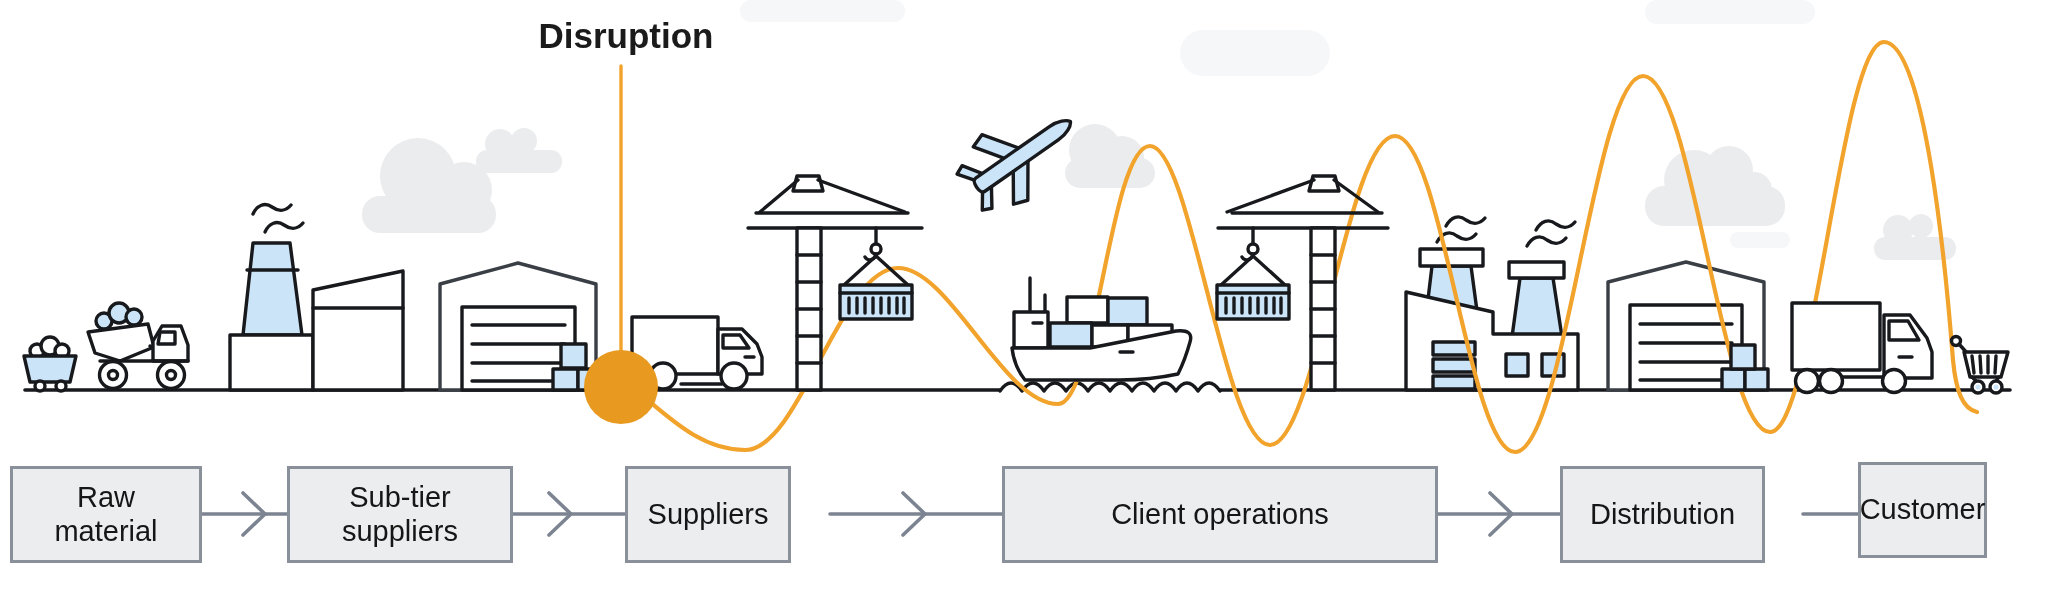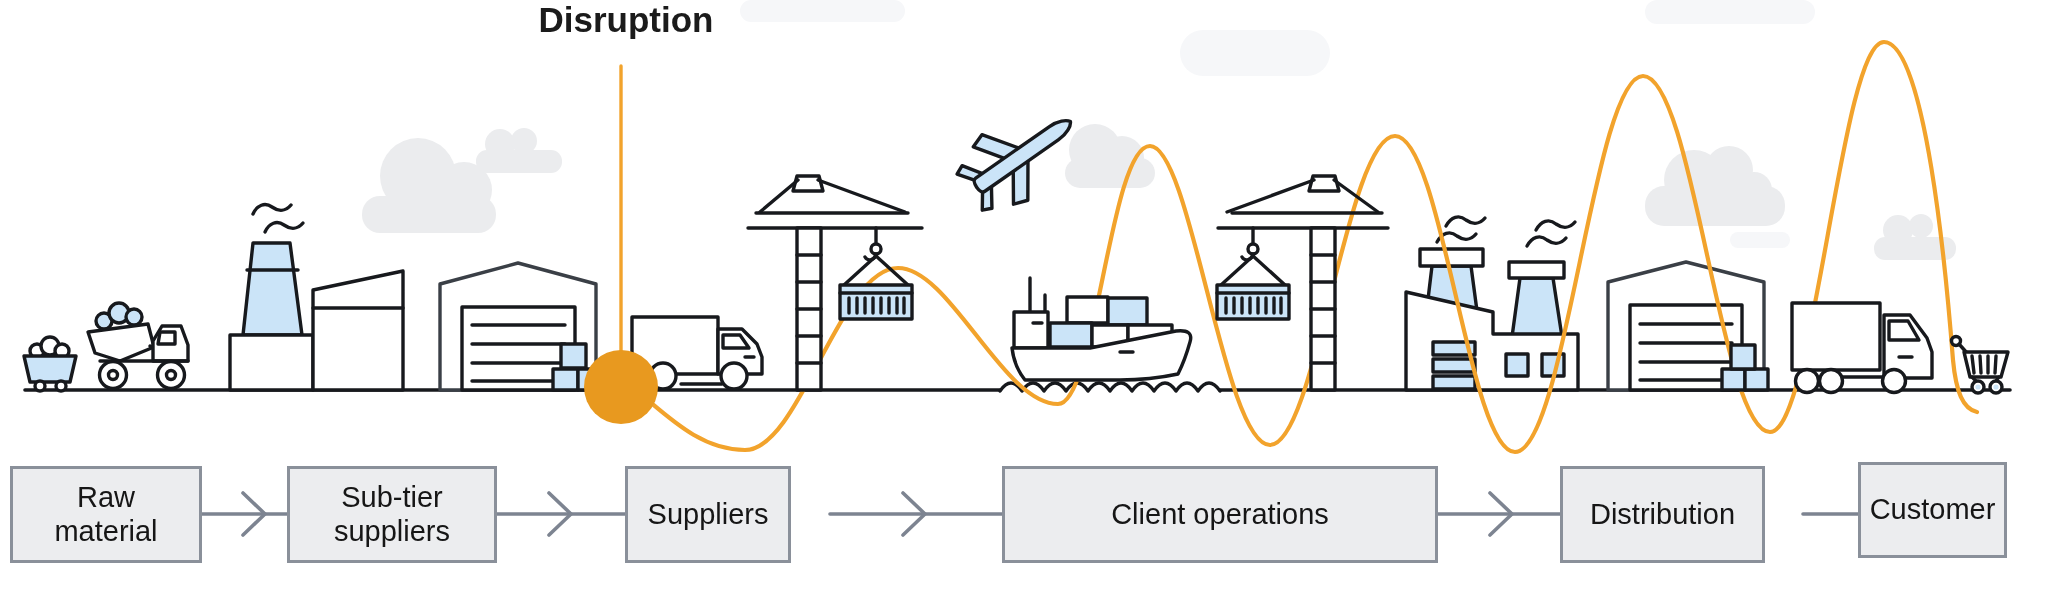--- a/index.html
+++ b/index.html
@@ -1,30 +1,30 @@
 <!DOCTYPE html>
 <html><head>
 <meta charset="utf-8">
 <style>
   html,body{margin:0;padding:0}
   body{width:2048px;height:600px;position:relative;background:#ffffff;
        font-family:"Liberation Sans",sans-serif;overflow:hidden}
   #scene{position:absolute;left:0;top:0}
-  .disruption-title{position:absolute;left:626px;top:0;transform:translateX(-50%);
+  .disruption-title{position:absolute;left:626px;top:16px;transform:translateX(-50%);
        font-size:35px;font-weight:700;color:#1b1b1b;white-space:nowrap}
   .stage{position:absolute;top:466px;height:97px;box-sizing:border-box;
        background:#ECEDEF;border:3px solid #8A909A;color:#161616;
        display:flex;align-items:center;justify-content:center;text-align:center;
        font-size:29px;line-height:1.15;padding:0 14px}
   .s0{left:10px;width:192px}
-  .s1{left:287px;width:210px}
+  .s1{left:287px;width:226px}
   .s2{left:625px;width:166px}
   .s3{left:1002px;width:436px}
   .s4{left:1560px;width:205px}
-  .s5{left:1858px;width:149px;top:462px;height:96px}
+  .s5{left:1858px;width:129px;top:462px;height:96px}
   
   .ln{fill:none;stroke:#17191D;stroke-width:3.4;stroke-linecap:round;stroke-linejoin:round}
   .lnw{fill:#ffffff;stroke:#17191D;stroke-width:3.4;stroke-linejoin:round}
   .lnb{fill:#CBE4F8;stroke:#17191D;stroke-width:3.4;stroke-linejoin:round}
   .wln{fill:#ffffff;stroke:#3A3F46;stroke-width:3.4;stroke-linejoin:round}
   .cl{fill:#EBECEE}
   .fcl{fill:#F6F7F9}
   .org{fill:none;stroke:#F2A32C;stroke-width:4.2;stroke-linecap:round}
   .conn{fill:none;stroke:#7D8491;stroke-width:3.6;stroke-linecap:round;stroke-linejoin:round}
 </style>

